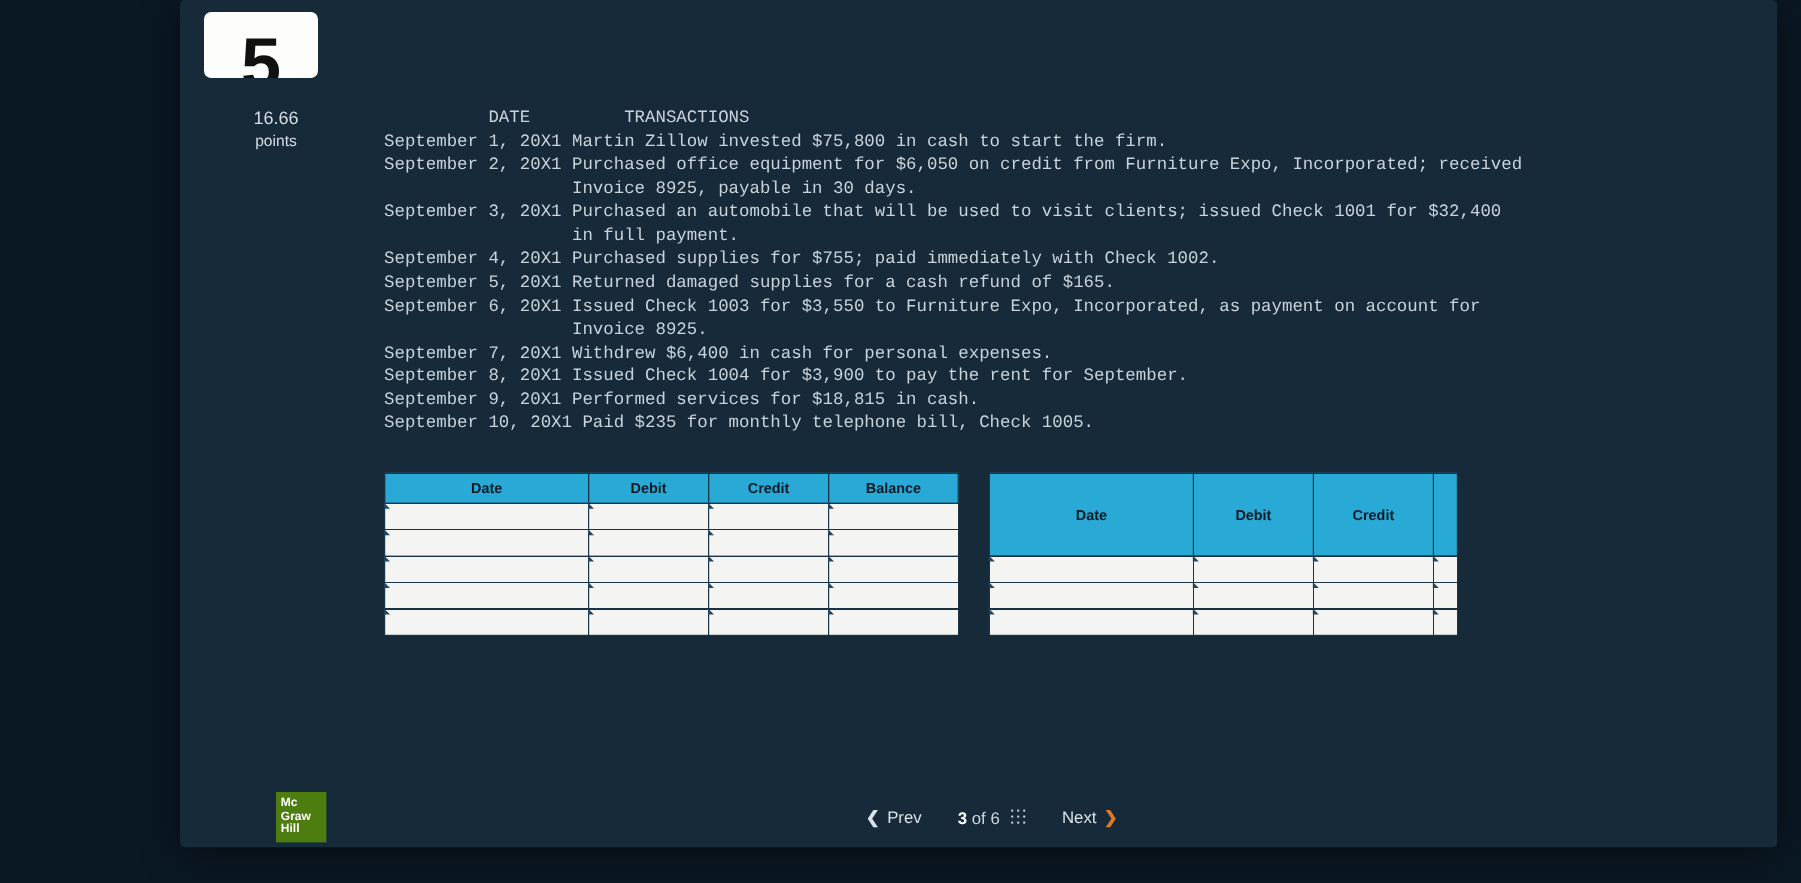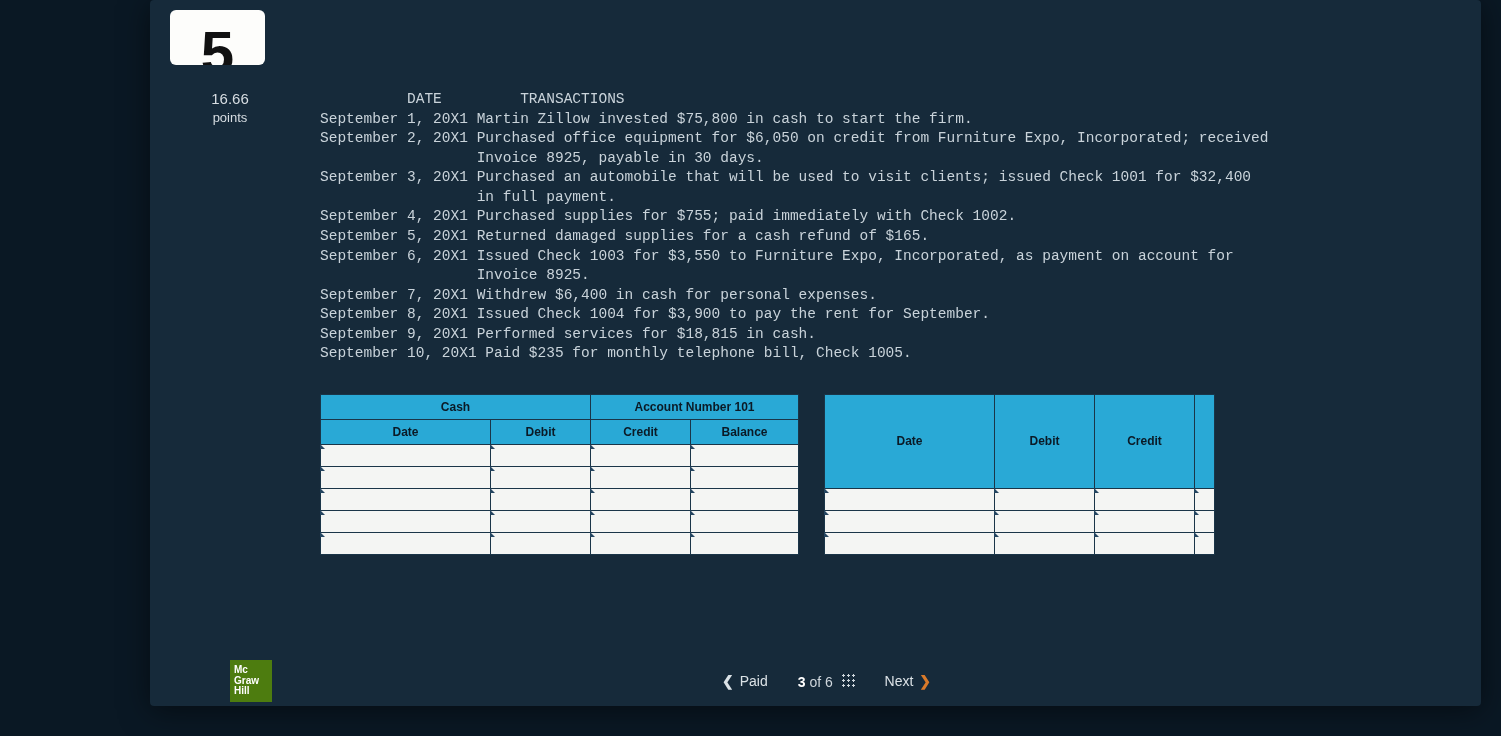--- a/index.html
+++ b/index.html
@@ -204,24 +204,20 @@
                   Invoice 8925.
 September 7, 20X1 Withdrew $6,400 in cash for personal expenses.
 September 8, 20X1 Issued Check 1004 for $3,900 to pay the rent for September.
 September 9, 20X1 Performed services for $18,815 in cash.
 September 10, 20X1 Paid $235 for monthly telephone bill, Check 1005.</div>
 
       <div class="ledger-area">
 
         <table class="ledger-table">
           <tbody>
-              <tr>
-            <th colspan="2">Cash</th>
-            <th colspan="2">Account Number 101</th>
-          </tr>
           <tr>
             <th class="w-date">Date</th>
             <th class="w-deb">Debit</th>
             <th class="w-cred">Credit</th>
             <th class="w-bal">Balance</th>
           </tr>
           <tr>
                 <td></td>
                 <td></td>
                 <td></td>
@@ -289,21 +285,21 @@
 
   <div class="footer">
     <div class="logo">
       <span>Mc</span>
       <span>Graw</span>
       <span>Hill</span>
     </div>
     <div class="nav">
       <div class="nav-btn">
         <span class="chev">❮</span>
-        <span>Paid</span>
+        <span>Prev</span>
       </div>
       <div class="nav-pos">
         <span class="cur">3</span>
         <span>of</span>
         <span>6</span>
         &nbsp;<span class="grid-icon"></span>
       </div>
       <div class="nav-btn">
         <span>Next</span>
         <span class="chev" style="color:#d97a2a">❯</span>

